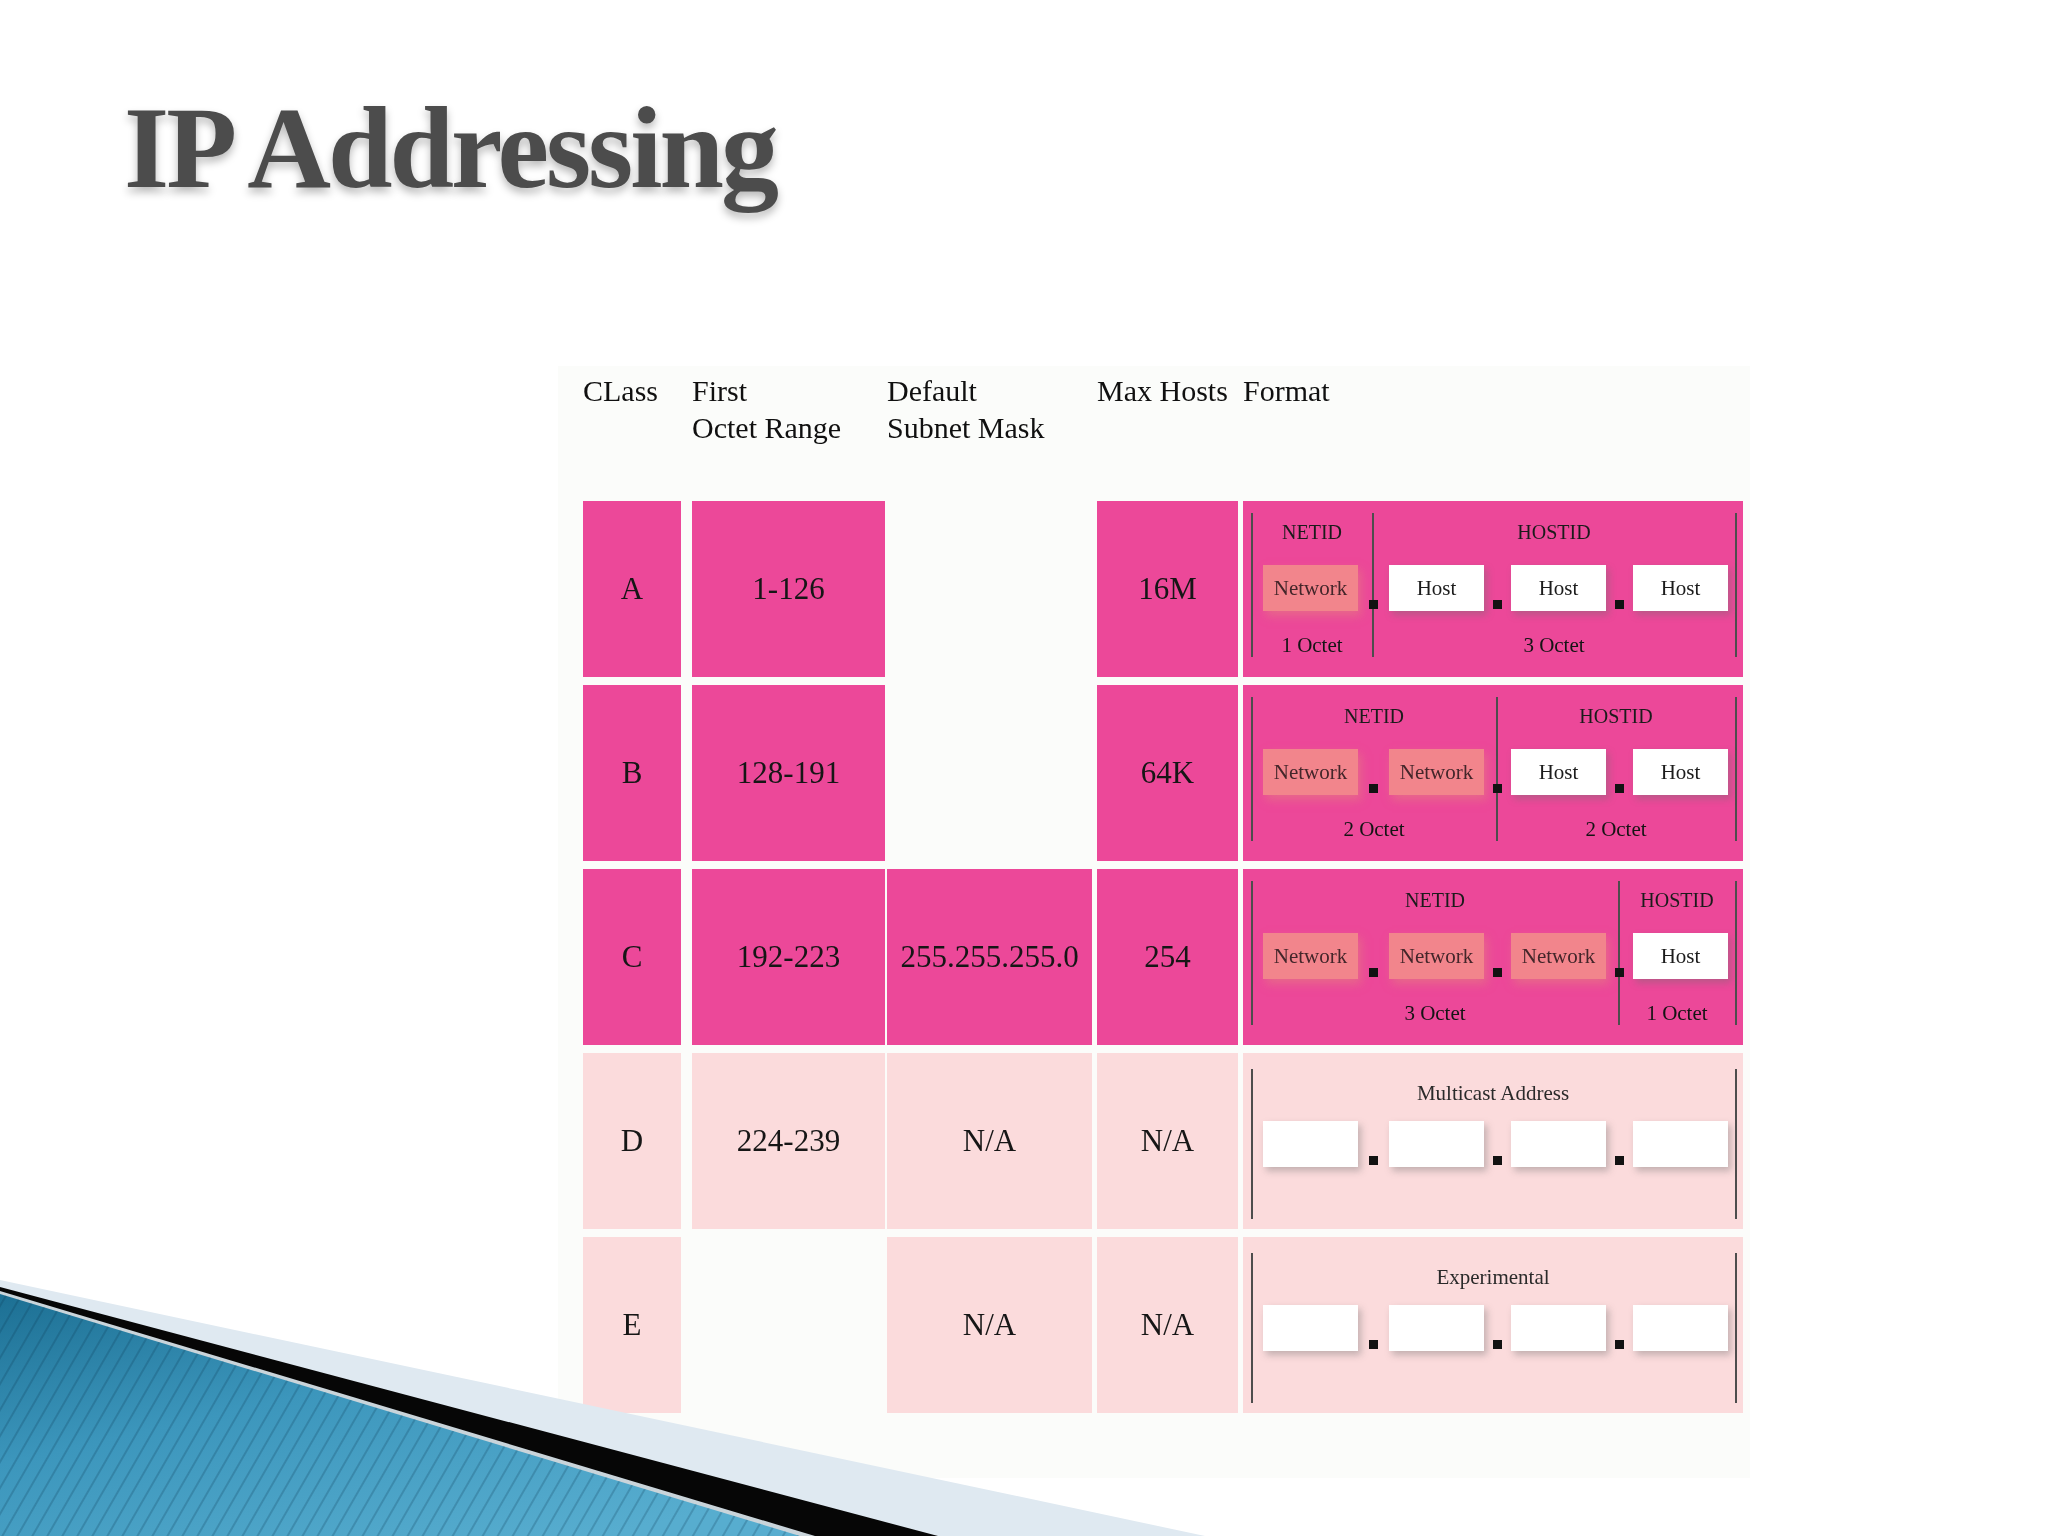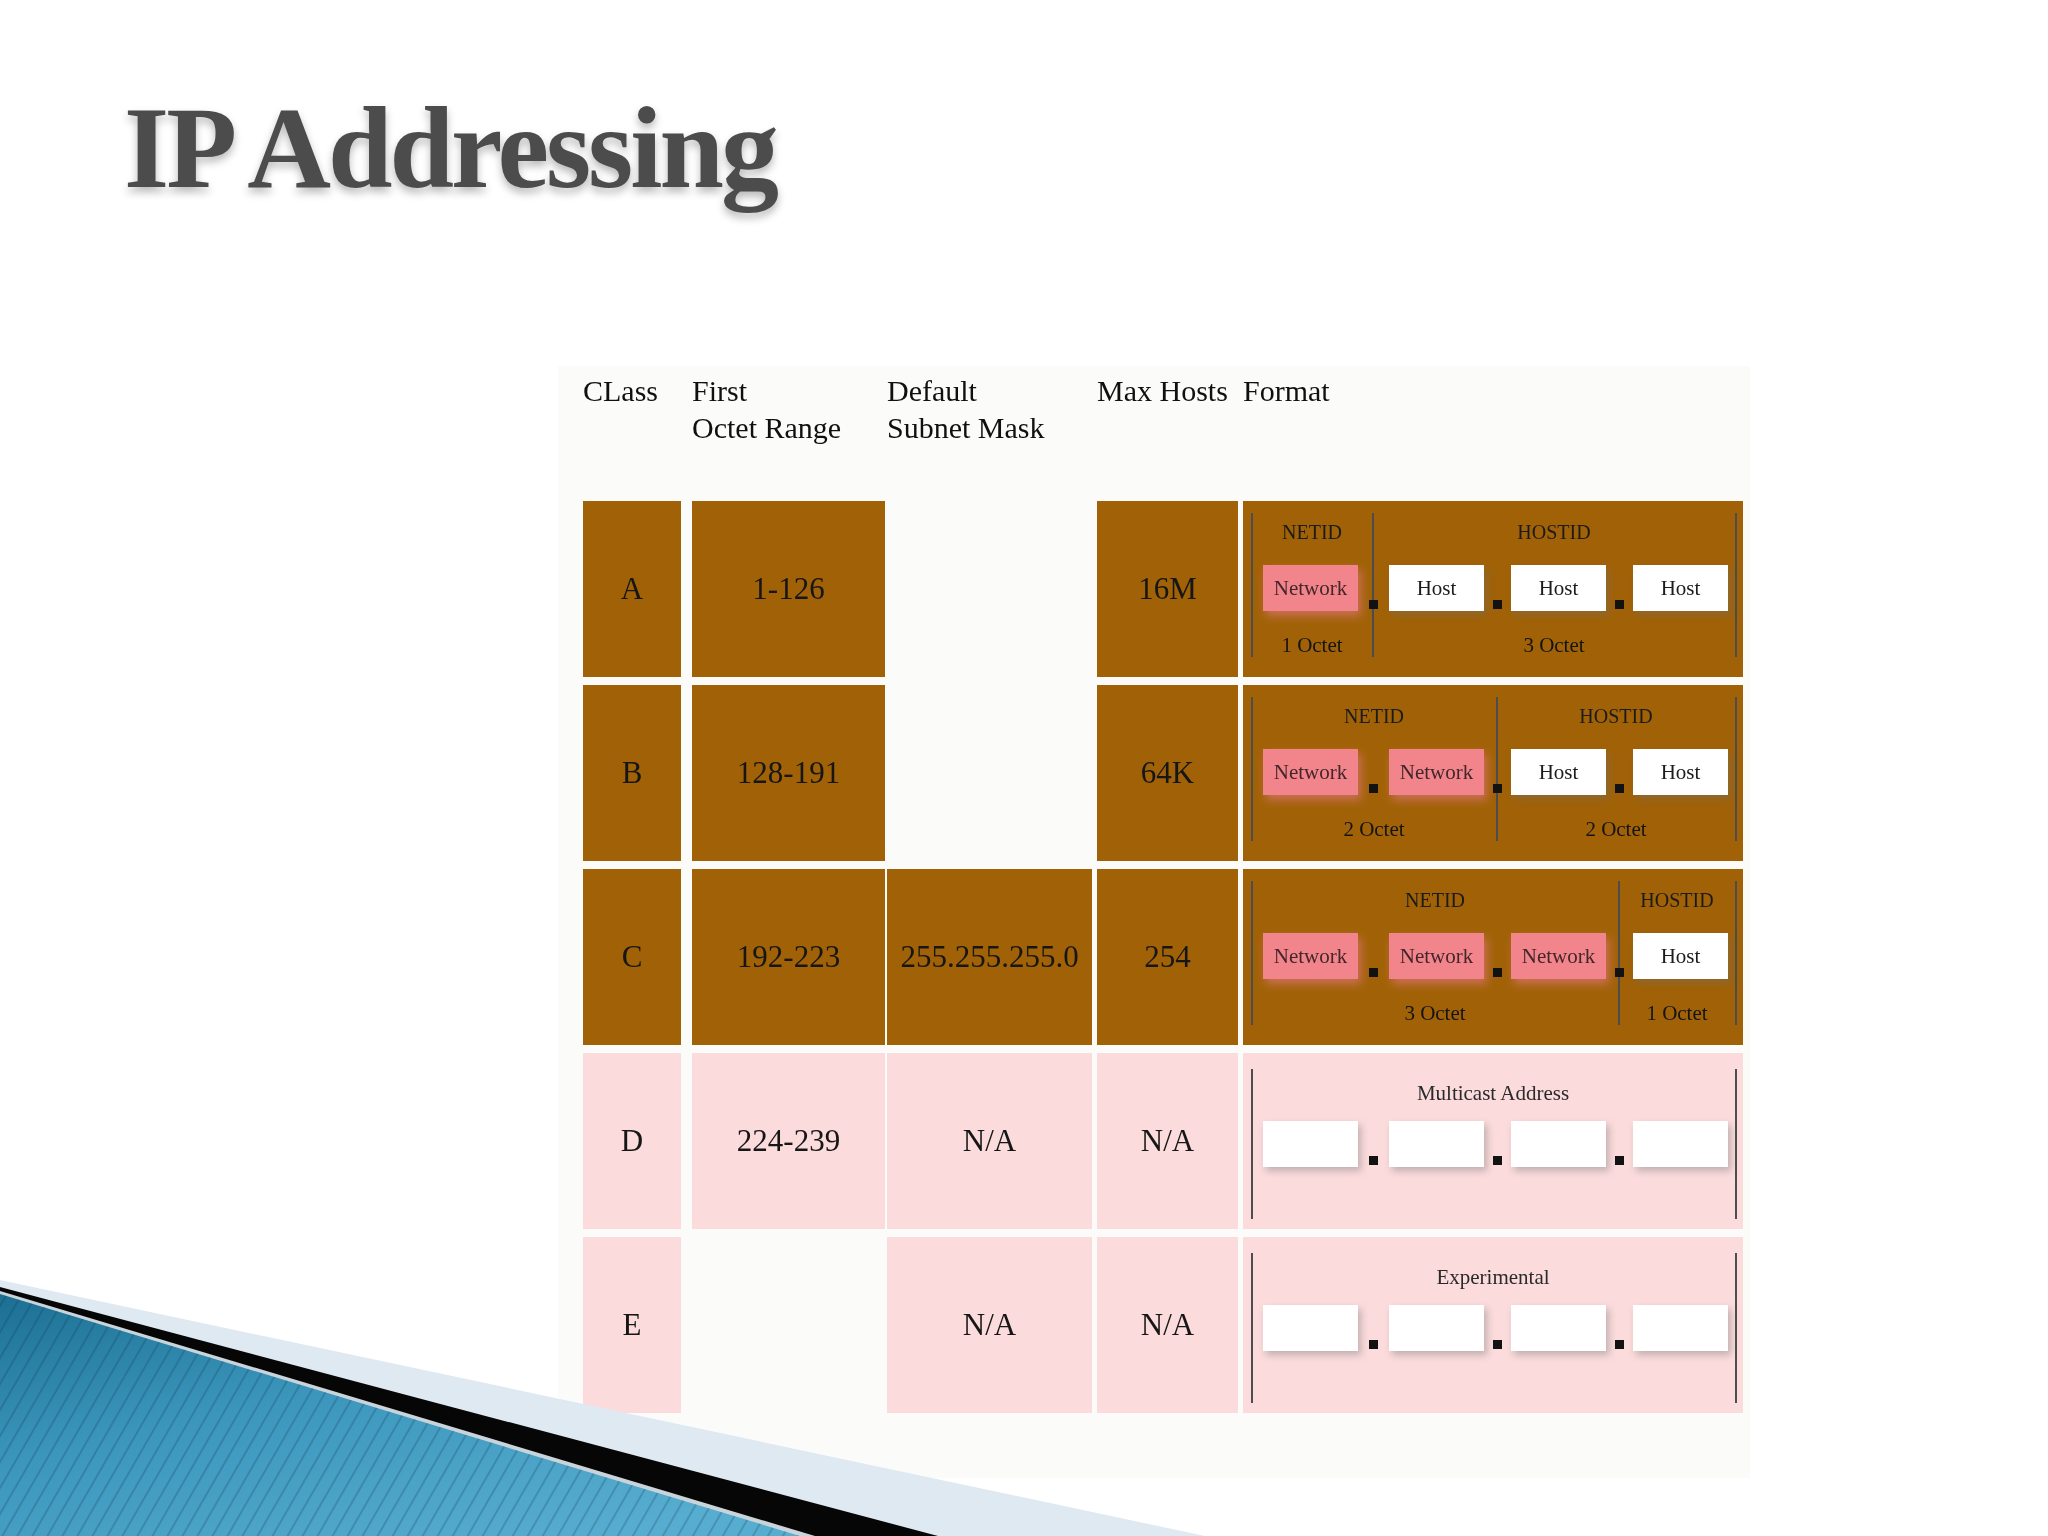--- a/index.html
+++ b/index.html
@@ -20,21 +20,21 @@
 
   
   .row{position:absolute;left:0;width:2048px;height:176px;}
   .cell{position:absolute;top:0;height:176px;display:flex;align-items:center;
         justify-content:center;font-size:31px;color:#161616;}
   .c1{left:583px;width:98px;}
   .c2{left:692px;width:193px;}
   .c3{left:887px;width:205px;}
   .c4{left:1097px;width:141px;}
   .cfmt{position:absolute;top:0;left:1243px;width:500px;height:176px;}
-  .row-gray .bg{background:#a16207;text-align:right;}
+  .row-gray .bg{background:#ec4899;text-align:right;}
   .row-pink .bg{background:#fbdbdc;}
 
   
   .vline{position:absolute;top:12px;height:144px;width:2px;background:#4d4d4d;}
   .glabel{position:absolute;top:20px;transform:translateX(-50%);font-size:20px;
           color:#1b1b1b;white-space:nowrap;}
   .glabel-wide{position:absolute;top:28px;transform:translateX(-50%);font-size:21px;
           color:#2a2a2a;white-space:nowrap;}
   .olabel{position:absolute;top:132px;transform:translateX(-50%);font-size:21px;
           color:#141414;white-space:nowrap;}

